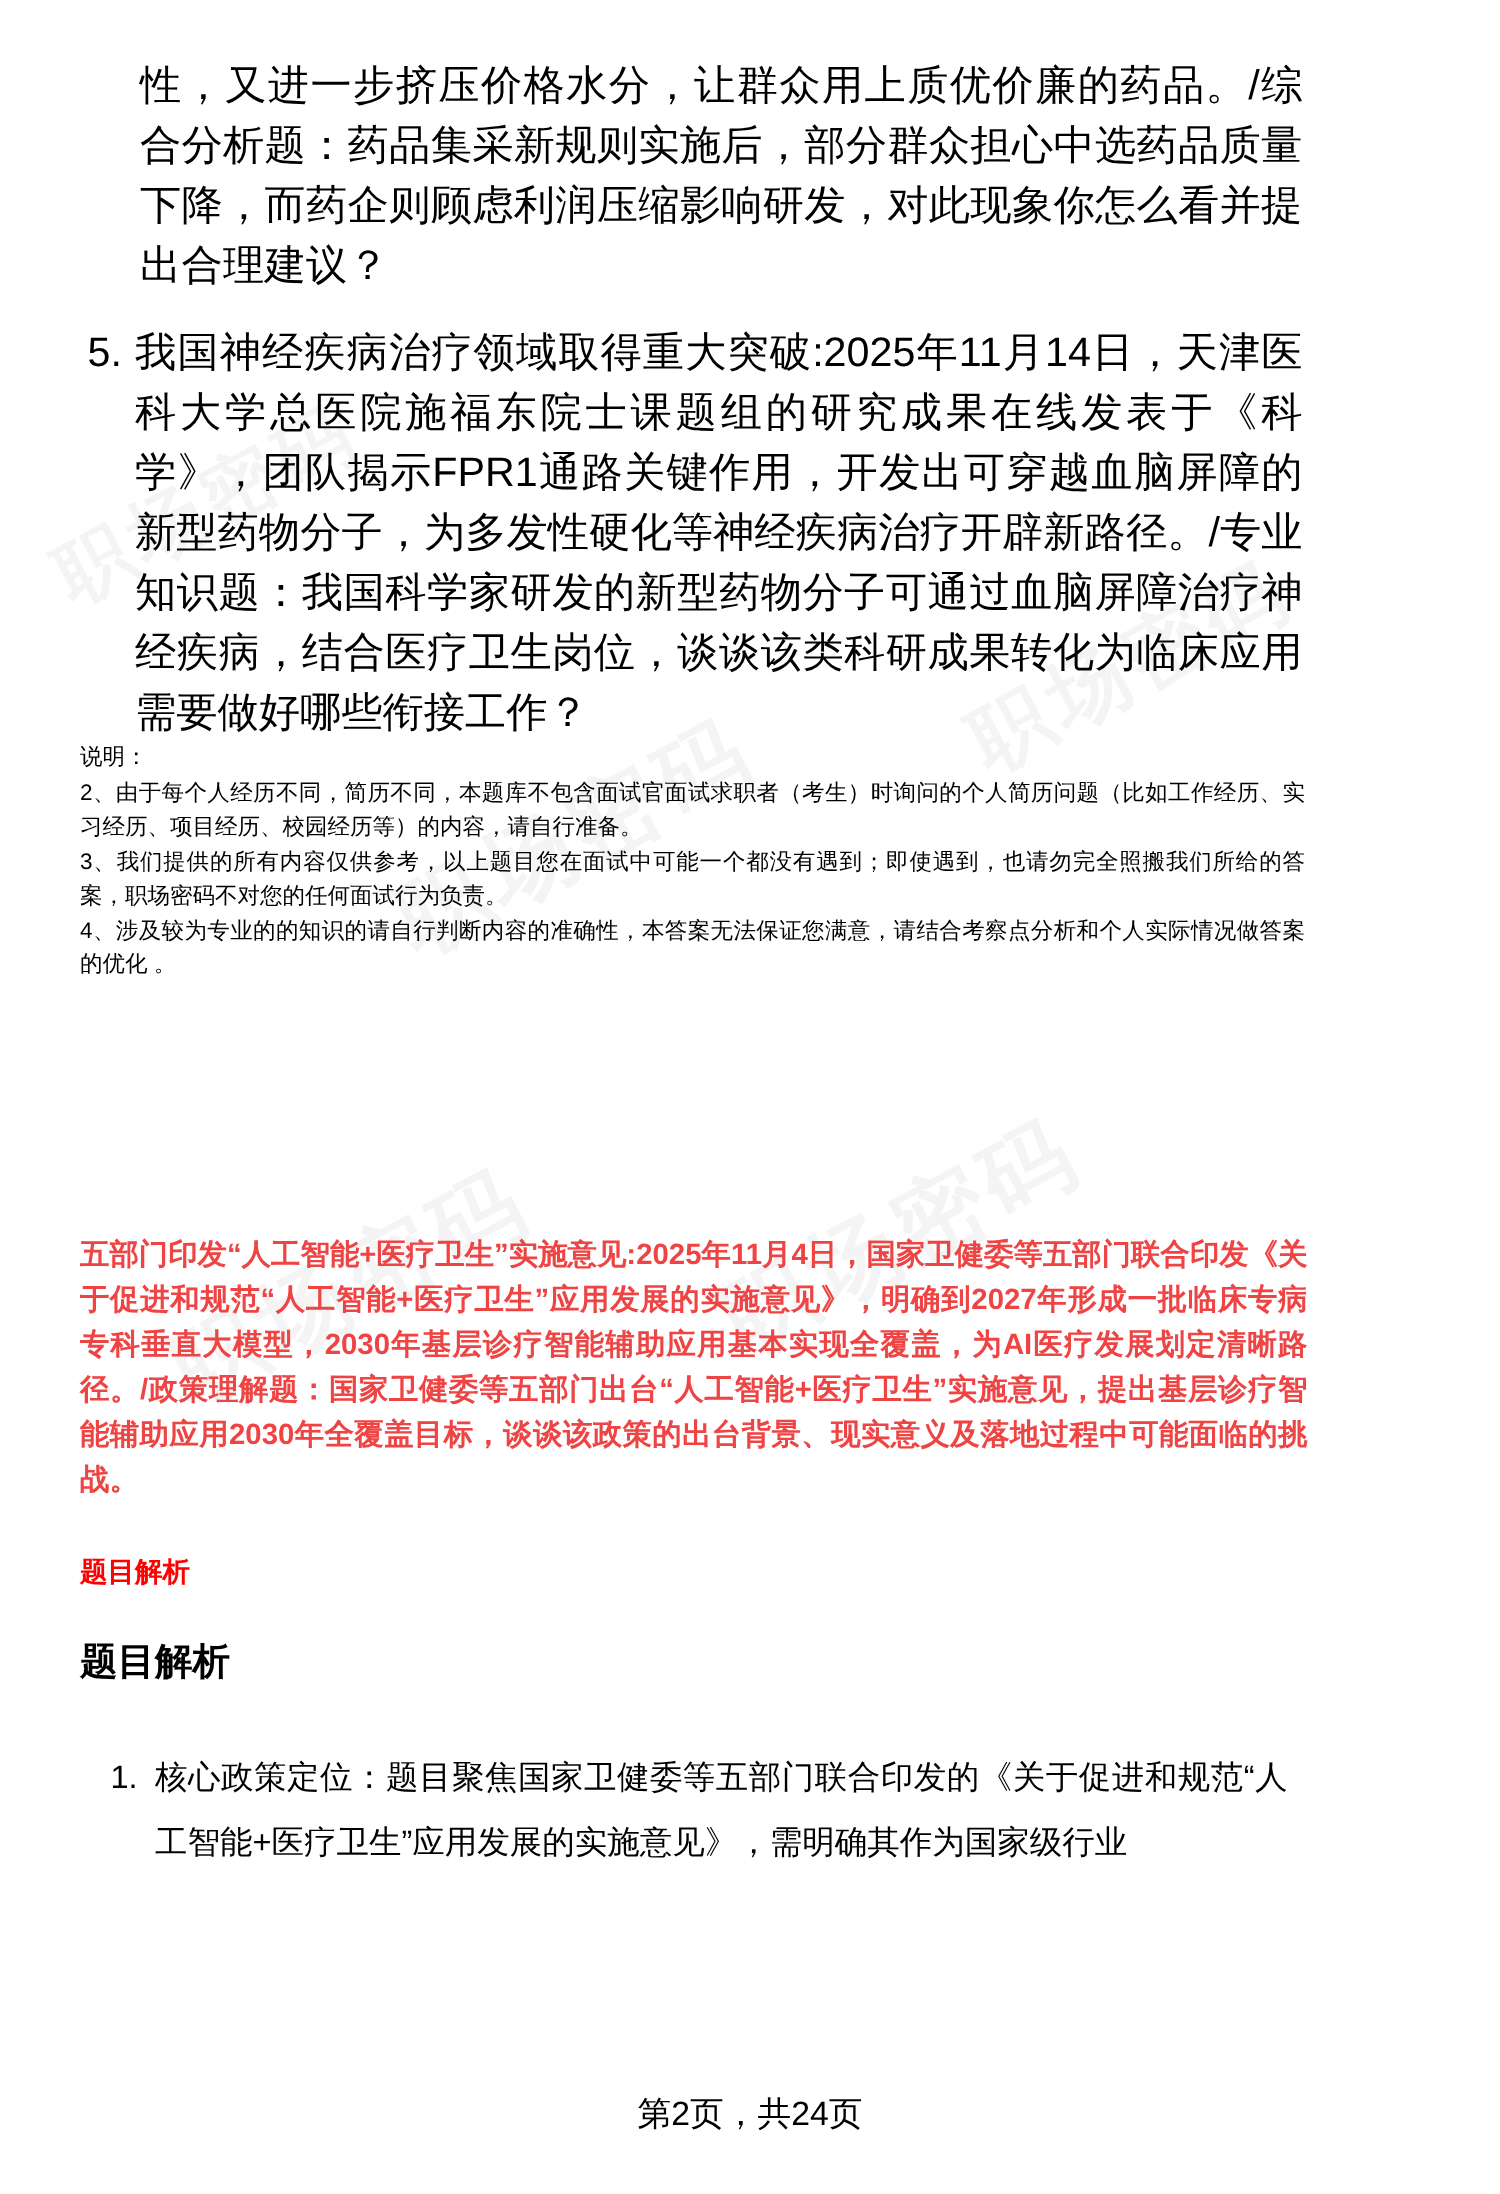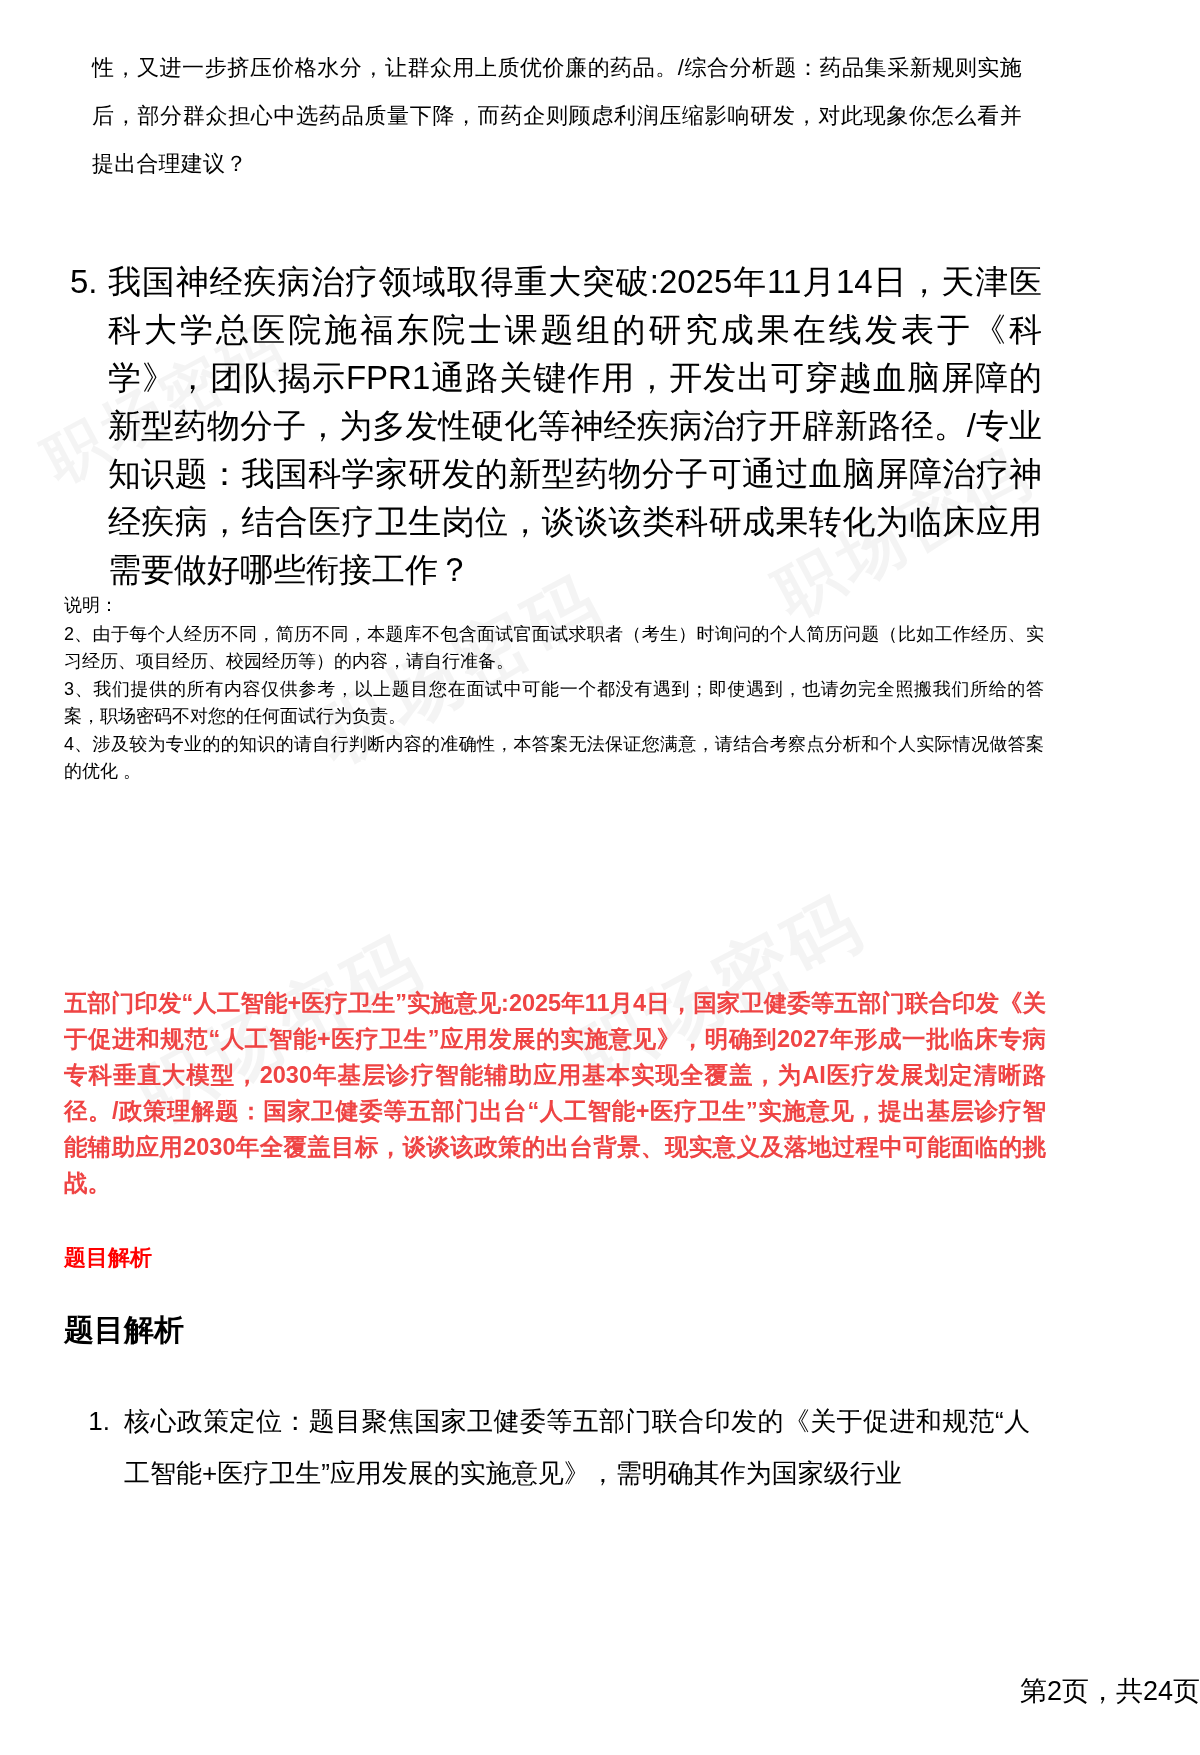--- a/index.html
+++ b/index.html
@@ -48,24 +48,24 @@
   
   .content {
     position: relative;
     z-index: 2;
     padding: 0;
   }
 
   
   .para-cont {
     position: absolute;
-    left: 92px;
+    left: 112px;
     top: 44px;
     width: 930px;
-    font-size: 22px;
+    font-size: 33px;
     line-height: 48px;
     letter-spacing: 0.2px;
     text-align: justify;
     text-justify: inter-ideograph;
   }
 
   .list-item {
     position: absolute;
     left: 70px;
     top: 258px;
@@ -166,21 +166,21 @@
     text-justify: inter-ideograph;
   }
   .ana-body b { font-weight: normal; }
 
   
   .footer {
     position: absolute;
     left: 0;
     top: 1673px;
     width: 1200px;
-    text-align: right;
+    text-align: center;
     font-size: 27px;
     line-height: 36px;
     color: #000;
   }
 </style>
 </head>
 <body>
 
 <div class="page">
 

